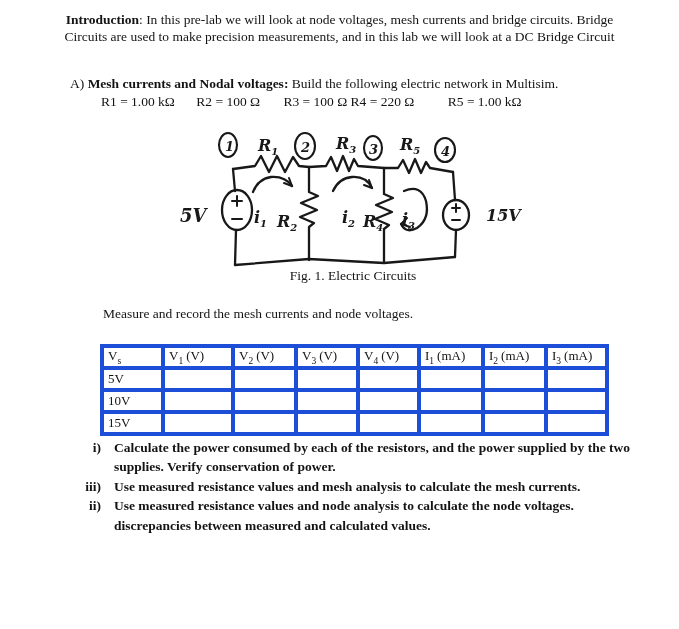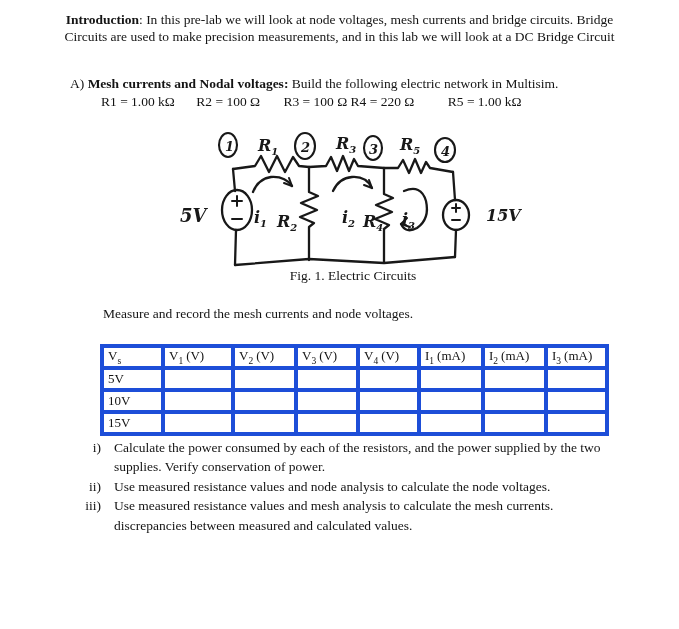--- a/index.html
+++ b/index.html
@@ -26,21 +26,21 @@
   
   #dataTable{left:100px;top:344px;}
   table{border-collapse:collapse;font-size:13px;}
   th,td{border:4px solid #1d4ed8;font-weight:normal;text-align:left;vertical-align:middle;
         padding:0 0 0 4px;}
   th{height:16px;font-size:13px;}
   td{height:18px;}
   th sub{font-size:9.5px;}
   .unit{margin-left:3px;}
   
-  #tasks{left:60px;top:438px;font-size:13.5px;line-height:19.4px;}
+  #tasks{left:60px;top:438px;font-size:13.5px;line-height:19.4px;font-weight:bold;}
   .task-row{white-space:nowrap;}
   .task-num{display:inline-block;width:41px;text-align:right;padding-right:13px;}
 </style>
 </head>
 <body>
 
 <div id="intro" class="abs">
   <div><span class="b">Introduction</span><span>: In this pre-lab we will look at node voltages, mesh currents and bridge circuits. Bridge</span></div>
   <div>Circuits are used to make precision measurements, and in this lab we will look at a DC Bridge Circuit</div>
 </div>
@@ -186,16 +186,16 @@
       <td></td>
       <td></td>
     </tr>
   </tbody>
     </table>
 </div>
 
 <div id="tasks" class="abs">
   <div class="task-row"><span class="task-num">i)</span><span class="task-text">Calculate the power consumed by each of the resistors, and the power supplied by the two</span></div>
   <div class="task-row"><span class="task-num"></span><span class="task-text">supplies. Verify conservation of power.</span></div>
+  <div class="task-row"><span class="task-num">iii)</span><span class="task-text">Use measured resistance values and mesh analysis to calculate the mesh currents.</span></div>
   <div class="task-row"><span class="task-num">ii)</span><span class="task-text">Use measured resistance values and node analysis to calculate the node voltages.</span></div>
-  <div class="task-row"><span class="task-num">iii)</span><span class="task-text">Use measured resistance values and mesh analysis to calculate the mesh currents.</span></div>
   <div class="task-row"><span class="task-num"></span><span class="task-text">discrepancies between measured and calculated values.</span></div>
 </div>
 
 </body></html>

